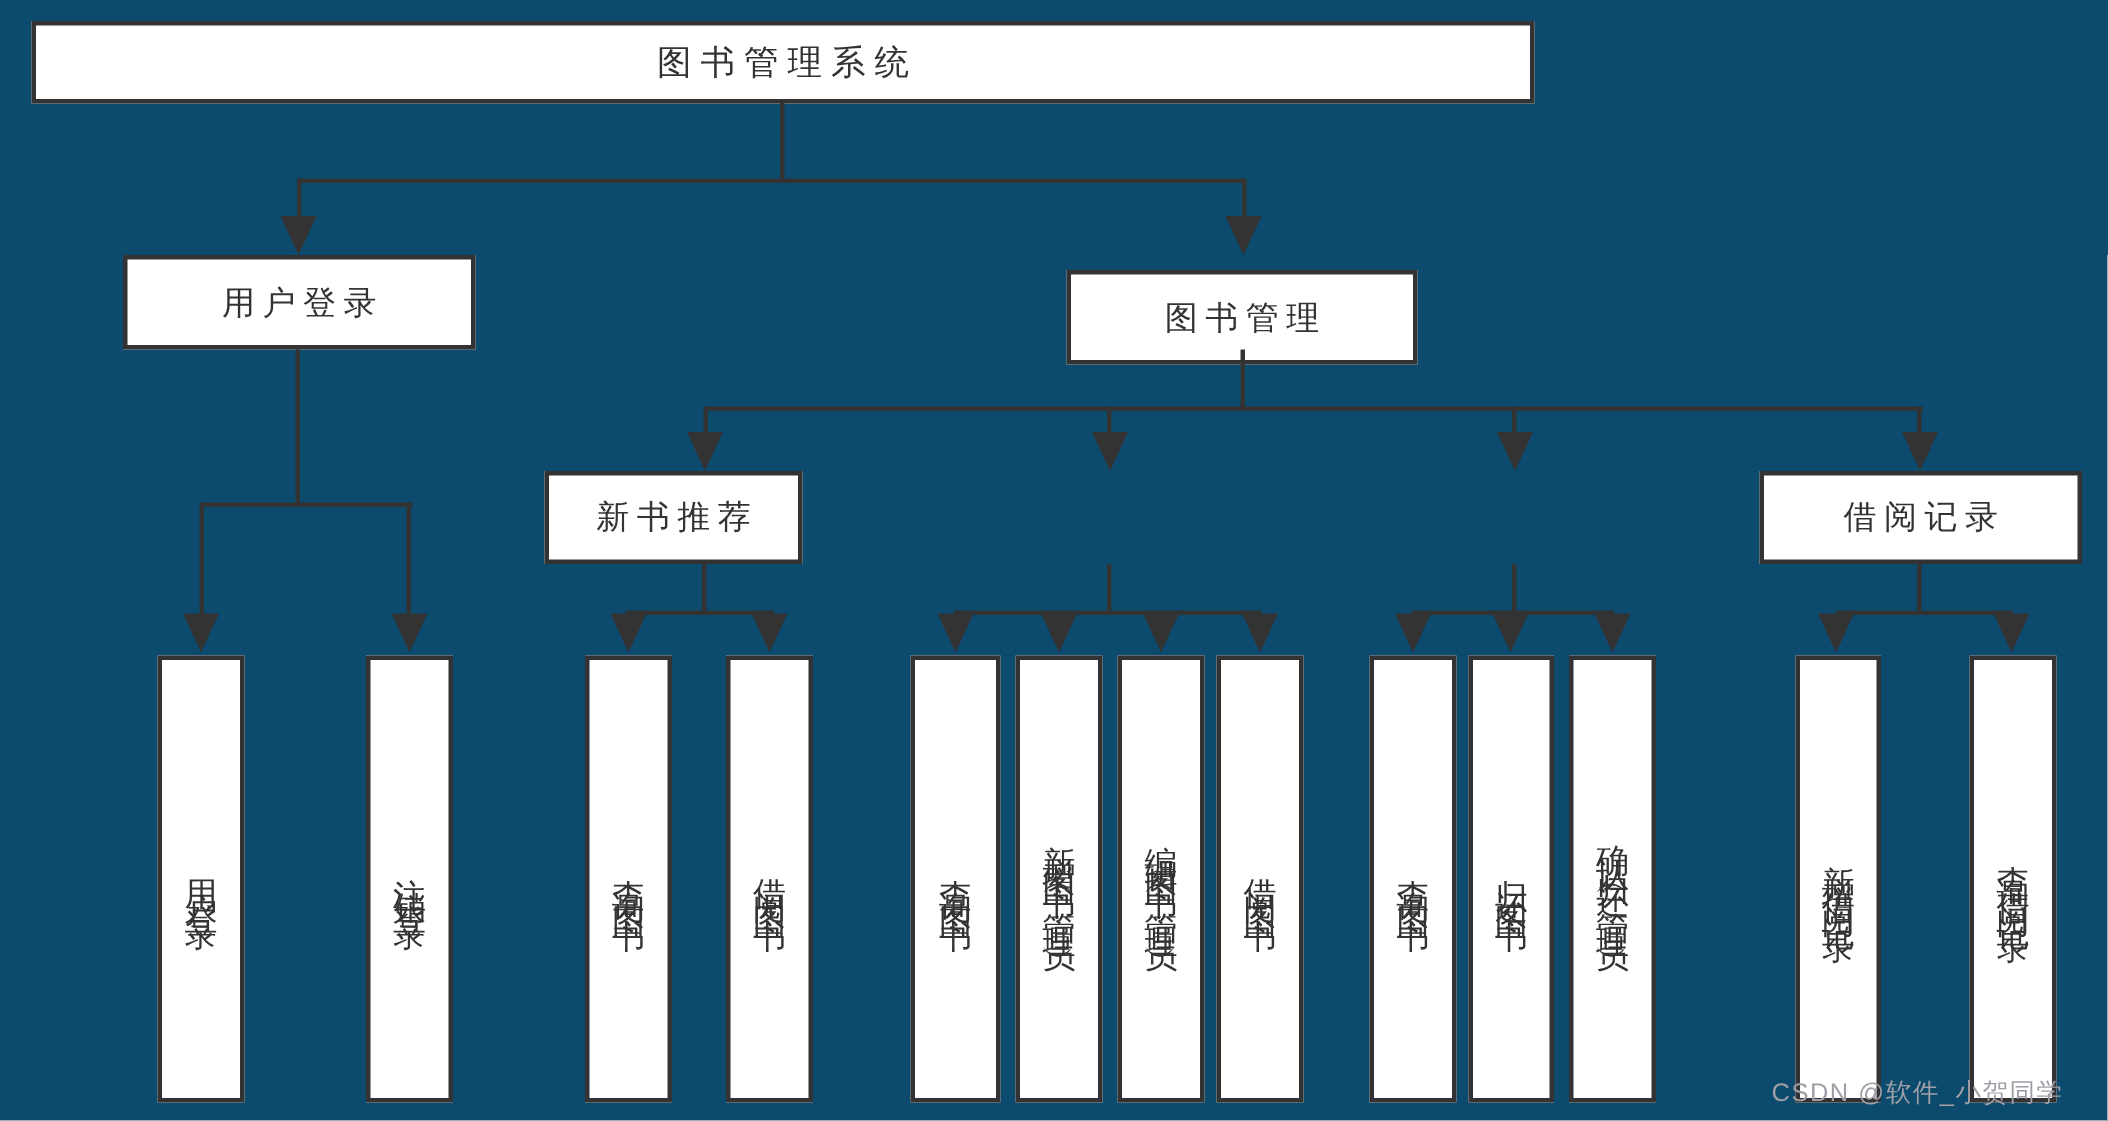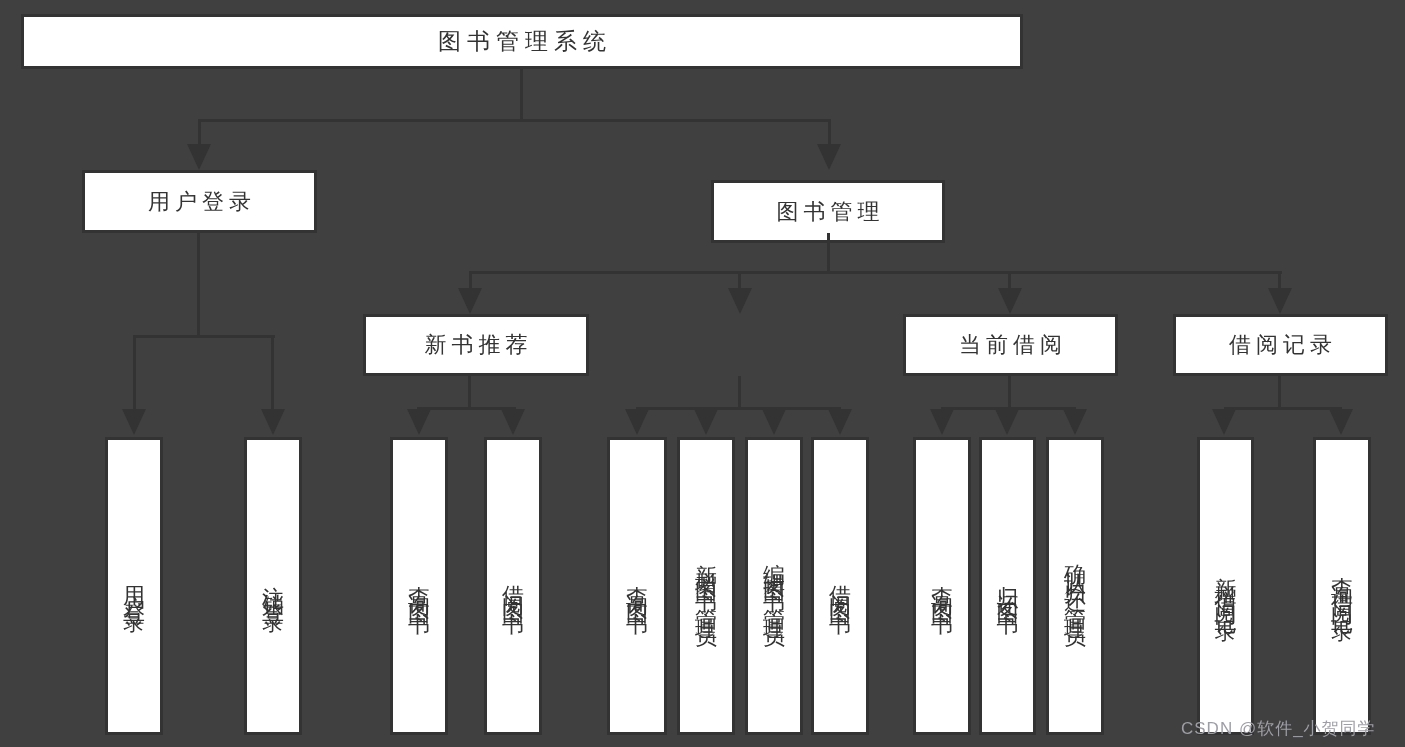--- a/index.html
+++ b/index.html
@@ -1,17 +1,17 @@
 <!DOCTYPE html>
 <html><head>
 <meta charset="utf-8">
 <style>
   html,body{margin:0;padding:0;background:#fff;}
   .canvas{
-    position:relative;width:1405px;height:747px;background:#404040;overflow:hidden;
+    position:relative;width:1405px;height:747px;background:#0c4a6e;overflow:hidden;
     font-family:"Liberation Sans","DejaVu Sans",sans-serif;color:#333;
   }
   .box{
     position:absolute;box-sizing:border-box;background:#fff;
     border:3px solid #333;display:flex;align-items:center;justify-content:center;
     color:#333;
   }
   .hbox{font-size:22px;letter-spacing:5px;text-indent:5px;white-space:nowrap;}
   .root{font-size:23px;letter-spacing:6px;text-indent:6px;}
   .leaf{
@@ -60,22 +60,21 @@
   <div class="hline" style="left:469px;top:271px;width:813px;"></div>
   <div class="vline" style="left:469px;top:271px;height:20px;"></div>
   <div class="vline" style="left:738px;top:271px;height:20px;"></div>
   <div class="vline" style="left:1008px;top:271px;height:20px;"></div>
   <div class="vline" style="left:1278px;top:271px;height:20px;"></div>
   <div class="arrow" style="left:458px;top:288px;"></div>
   <div class="arrow" style="left:728px;top:288px;"></div>
   <div class="arrow" style="left:998px;top:288px;"></div>
   <div class="arrow" style="left:1268px;top:288px;"></div>
 
-  <div class="box hbox" style="left:363px;top:314px;width:226px;height:62px;">新书推荐</div>
-  <div class="box hbox" style="left:903px;top:314px;width:215px;height:62px;">当前借阅</div>
+  <div class="box hbox" style="left:363px;top:314px;width:172px;height:62px;">新书推荐</div>
   <div class="box hbox" style="left:1173px;top:314px;width:215px;height:62px;">借阅记录</div>
 
   <div class="vline" style="left:468px;top:376px;height:33px;"></div>
   <div class="hline" style="left:417px;top:407px;width:99px;"></div>
   <div class="arrow" style="left:407px;top:409px;"></div>
   <div class="arrow" style="left:501px;top:409px;"></div>
 
   <div class="vline" style="left:738px;top:376px;height:33px;"></div>
   <div class="hline" style="left:636px;top:407px;width:205px;"></div>
   <div class="arrow" style="left:625px;top:409px;"></div>

